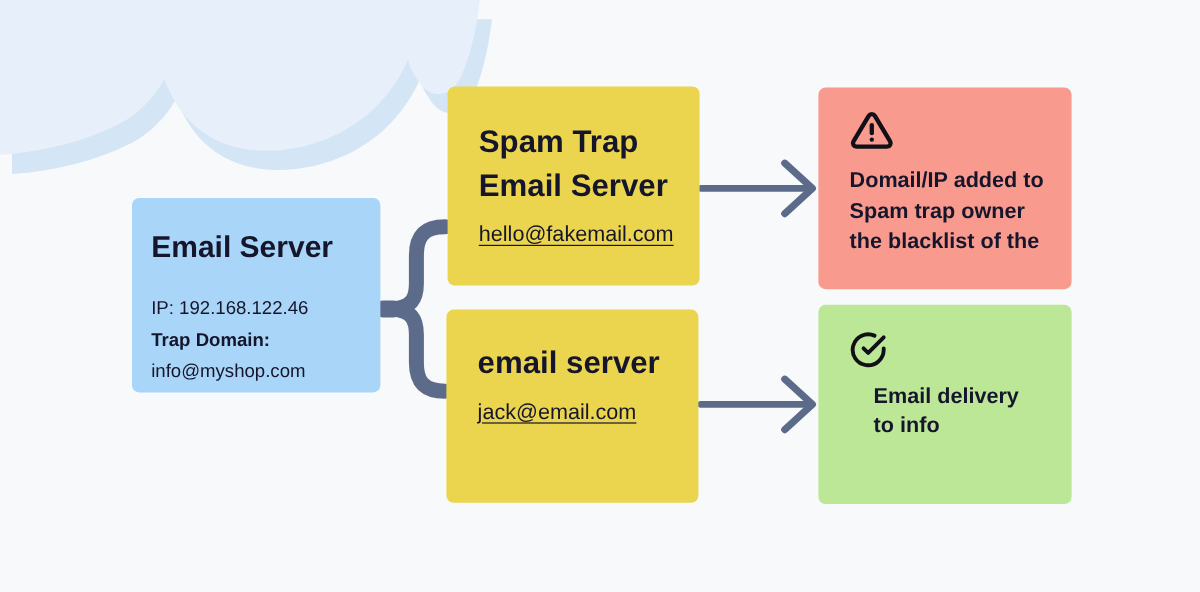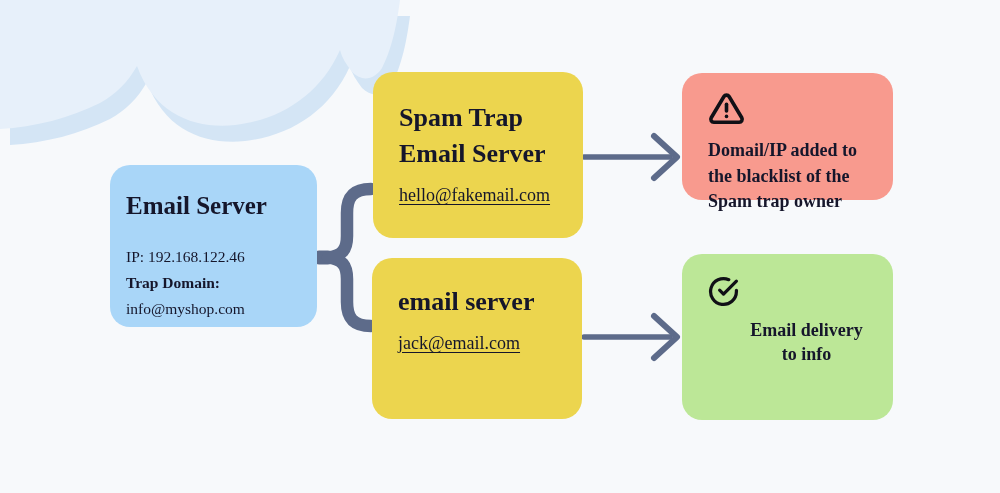--- a/index.html
+++ b/index.html
@@ -8,21 +8,21 @@
     font-family: "Liberation Sans", "DejaVu Sans", sans-serif;
     background: var(--background, #f7f9fb);
     color: var(--text, #15162b);
     overflow: hidden;
   }
   #app { position: relative; width: 1000px; height: 493px; }
 
   svg.cloud { position: absolute; left: 0; top: 0; }
   svg.connectors { position: absolute; left: 0; top: 0; }
 
-  .box { position: absolute; border-radius: 20px; box-sizing: border-box; font-family: Liberation Serif, serif; }
+  .box { position: absolute; border-radius: 6px; box-sizing: border-box; }
 
   .box.blue {
     left: 110px; top: 165px; width: 207px; height: 162px;
     background: var(--email-server-box, #a9d6f8);
     padding: 27px 8px 0 16px;
   }
   .box.blue .box-title { font-size: 25px; font-weight: 600; white-space: nowrap; }
   .box.blue .details { margin-top: 24px; font-size: 15.5px; line-height: 26px; }
   .box.blue .details .bold { font-weight: 700; }
 
@@ -33,29 +33,28 @@
   .box.yellow.top { left: 373px; top: 72px; height: 166px; }
   .box.yellow.bottom { left: 372px; top: 258px; height: 161px; padding-top: 26px; }
   .box.yellow .box-title { font-size: 26px; font-weight: 600; line-height: 36px; }
   .box.yellow .box-title div { white-space: nowrap; }
   .email-link {
     display: inline-block; margin-top: 13px; font-size: 18px;
     text-decoration: underline; text-underline-offset: 3px; white-space: nowrap;
   }
 
   .box.red {
-    left: 682px; top: 73px; width: 211px; height: 127px;
+    left: 682px; top: 73px; width: 211px; height: 168px;
     background: var(--blacklist-box, #f89a8e);
     padding: 20px 8px 0 26px;
   }
   .box.green {
     left: 682px; top: 254px; width: 211px; height: 166px;
     background: var(--inbox-box, #bce797);
     padding: 22px 8px 0 26px;
-    text-align: center;
   }
   .outcome-text { font-weight: 700; font-size: 18px; line-height: 25.5px; }
   .outcome-text div { white-space: nowrap; }
   .box.red .outcome-text { margin-top: 12px; }
   .box.green .outcome-text { margin-top: 11px; margin-left: 20px; line-height: 24px; }
 
   .node-icon { display: block; }
 </style>
 </head>
 <body>
@@ -131,22 +130,22 @@
   </div>
 
   <div class="box red">
     <svg class="node-icon" width="37" height="33" viewBox="0 0 24 22" fill="none" stroke="#101016" stroke-width="2.4" stroke-linecap="round" stroke-linejoin="round">
       <path d="M10.29 2.36 1.82 16.5a2 2 0 0 0 1.71 3h16.94a2 2 0 0 0 1.71-3L13.71 2.36a2 2 0 0 0-3.42 0z"></path>
       <line x1="12" y1="7.5" x2="12" y2="12"></line>
       <line x1="12" y1="15.6" x2="12.01" y2="15.6"></line>
     </svg>
     <div class="outcome-text">
       <div>Domail/IP added to</div>
+      <div>Spam trap owner</div>
       <div>the blacklist of the</div>
-      <div>Spam trap owner</div>
     </div>
   </div>
 
   <div class="box green">
     <svg class="node-icon" width="31" height="31" viewBox="0 0 24 24" fill="none" stroke="#101016" stroke-width="2.5" stroke-linecap="round" stroke-linejoin="round">
       <path d="M22 11.08V12a10 10 0 1 1-5.93-9.14"></path>
       <polyline points="22 4 12 14.01 9 11.01"></polyline>
     </svg>
     <div class="outcome-text">
       <div>Email delivery</div>

